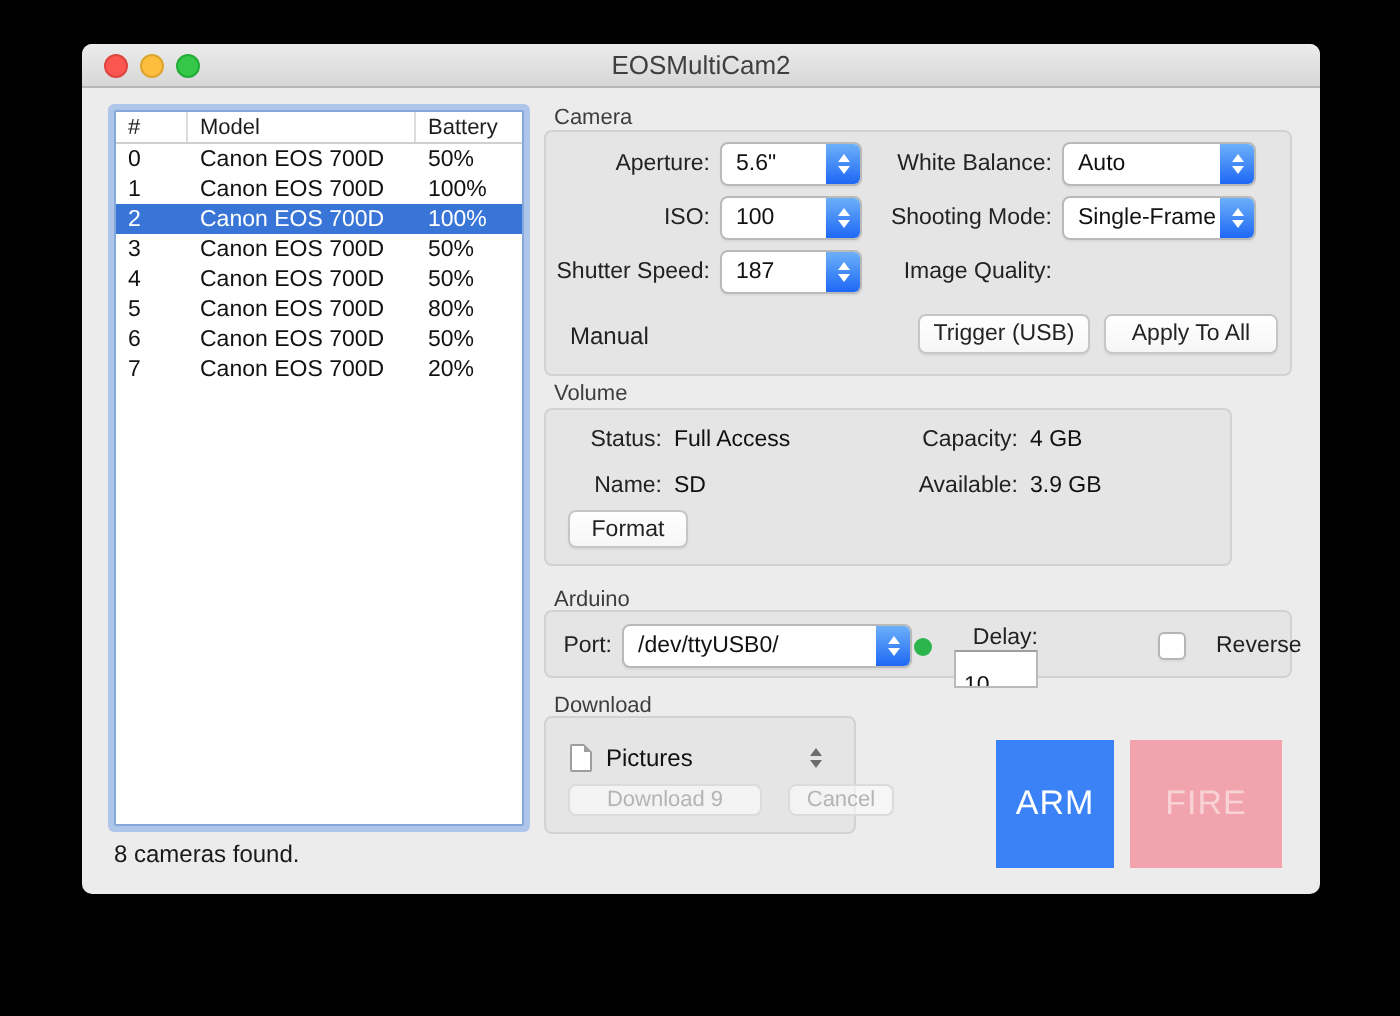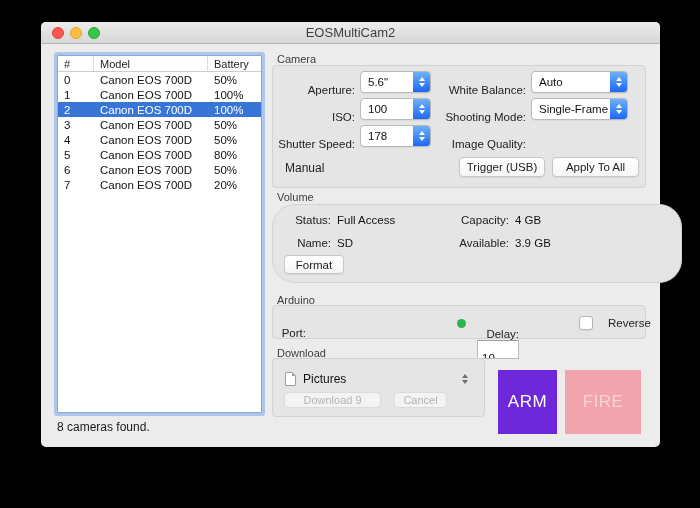--- a/index.html
+++ b/index.html
@@ -35,29 +35,29 @@
   .tr.selected { background:#3875D7; color:#fff; }
 
   .status-text { position:absolute; left:16px; top:398px; font-size:12px; color:#1A1A1A; }
 
   
   .group-label { position:absolute; font-size:11px; color:#3D3D3D; }
   .gbox { position:absolute; background:#E5E5E5; border:1px solid #D2D2D2; border-radius:4px; }
   .lbl-camera   { left:236px; top:31px; }
   .box-camera   { left:231px; top:43px; width:374px; height:123px; }
   .lbl-volume   { left:236px; top:169px; }
-  .box-volume   { left:231px; top:182px; width:410px; height:79px;border-radius:23px; }
+  .box-volume   { left:231px; top:182px; width:344px; height:79px; }
   .lbl-arduino  { left:236px; top:272px; }
   .box-arduino  { left:231px; top:283px; width:374px; height:34px; }
   .lbl-download { left:236px; top:325px; }
-  .box-download { left:231px; top:336px; width:213px; height:59px; }
+  .box-download { left:231px; top:336px; width:156px; height:59px; }
 
   
   .frow { position:absolute; height:22px; display:flex; align-items:center; }
-  .flabel { font-size:11.5px; color:#222; text-align:right; flex:none;margin-top:15px; }
+  .flabel { font-size:11.5px; color:#222; text-align:right; flex:none; }
   .frow.l { left:4px; }  .frow.l .flabel { width:78px; margin-right:5px; }
   .frow.r { left:118px; } .frow.r .flabel { width:135px; margin-right:5px; }
   .r1 { top:5px; } .r2 { top:32px; } .r3 { top:59px; }
 
   
   .combo { position:relative; height:22px; background:#fff; border:1px solid #B9B9B9;
     border-radius:4px; display:flex; align-items:center; padding-left:7px; flex:none;
     box-shadow:0 1px 1px rgba(0,0,0,.05); }
   .combo-sm { width:71px; } .combo-md { width:97px; } .combo-port { width:145px; height:22px; }
   .combo-value { font-size:11.5px; color:#111; white-space:nowrap; }
@@ -207,21 +207,21 @@
         <span class="combo-value">100</span>
         <span class="stepper">
             <i class="up"></i>
             <i class="dn"></i>
           </span>
       </div>
     </div>
     <div class="frow l r3">
       <span class="flabel">Shutter Speed:</span>
       <div class="combo combo-sm">
-        <span class="combo-value">178</span>
+        <span class="combo-value">187</span>
         <span class="stepper">
             <i class="up"></i>
             <i class="dn"></i>
           </span>
       </div>
     </div>
 
     <div class="frow r r1">
       <span class="flabel">White Balance:</span>
       <div class="combo combo-md">
@@ -265,20 +265,27 @@
       <span class="vlabel vl2">Available:</span>
       <span class="vvalue vv2">3.9 GB</span>
     </div>
     <button class="btn btn-format">Format</button>
   </div>
 
   <div class="group-label lbl-arduino">Arduino</div>
   <div class="gbox box-arduino">
     <div class="port-row">
       <span class="flabel">Port:</span>
+      <div class="combo combo-port">
+        <span class="combo-value">/dev/ttyUSB0/</span>
+        <span class="stepper">
+            <i class="up"></i>
+            <i class="dn"></i>
+          </span>
+      </div>
     </div>
     <span class="conn-dot" style="background: rgb(43, 181, 76);"></span>
     <div class="delay-row">
       <span class="flabel">Delay:</span>
       <input class="delay-input" type="text" value="10" style="">
     </div>
     <span class="checkbox"></span>
     <span class="reverse-label">Reverse</span>
   </div>
 
@@ -289,16 +296,16 @@
       <span class="popup-value">Pictures</span>
       <span class="popup-chevrons">
           <i class="up"></i>
           <i class="dn"></i>
         </span>
     </div>
     <button class="btn disabled btn-download">Download 9</button>
     <button class="btn disabled btn-cancel">Cancel</button>
   </div>
 
-  <button class="bigbtn btn-arm" style="background: #6d28d9;">ARM</button>
+  <button class="bigbtn btn-arm" style="background: #3b82f6;">ARM</button>
   <button class="bigbtn btn-fire" style="background: rgb(241, 164, 173);">FIRE</button>
 
 </div>
 
 </body></html>

